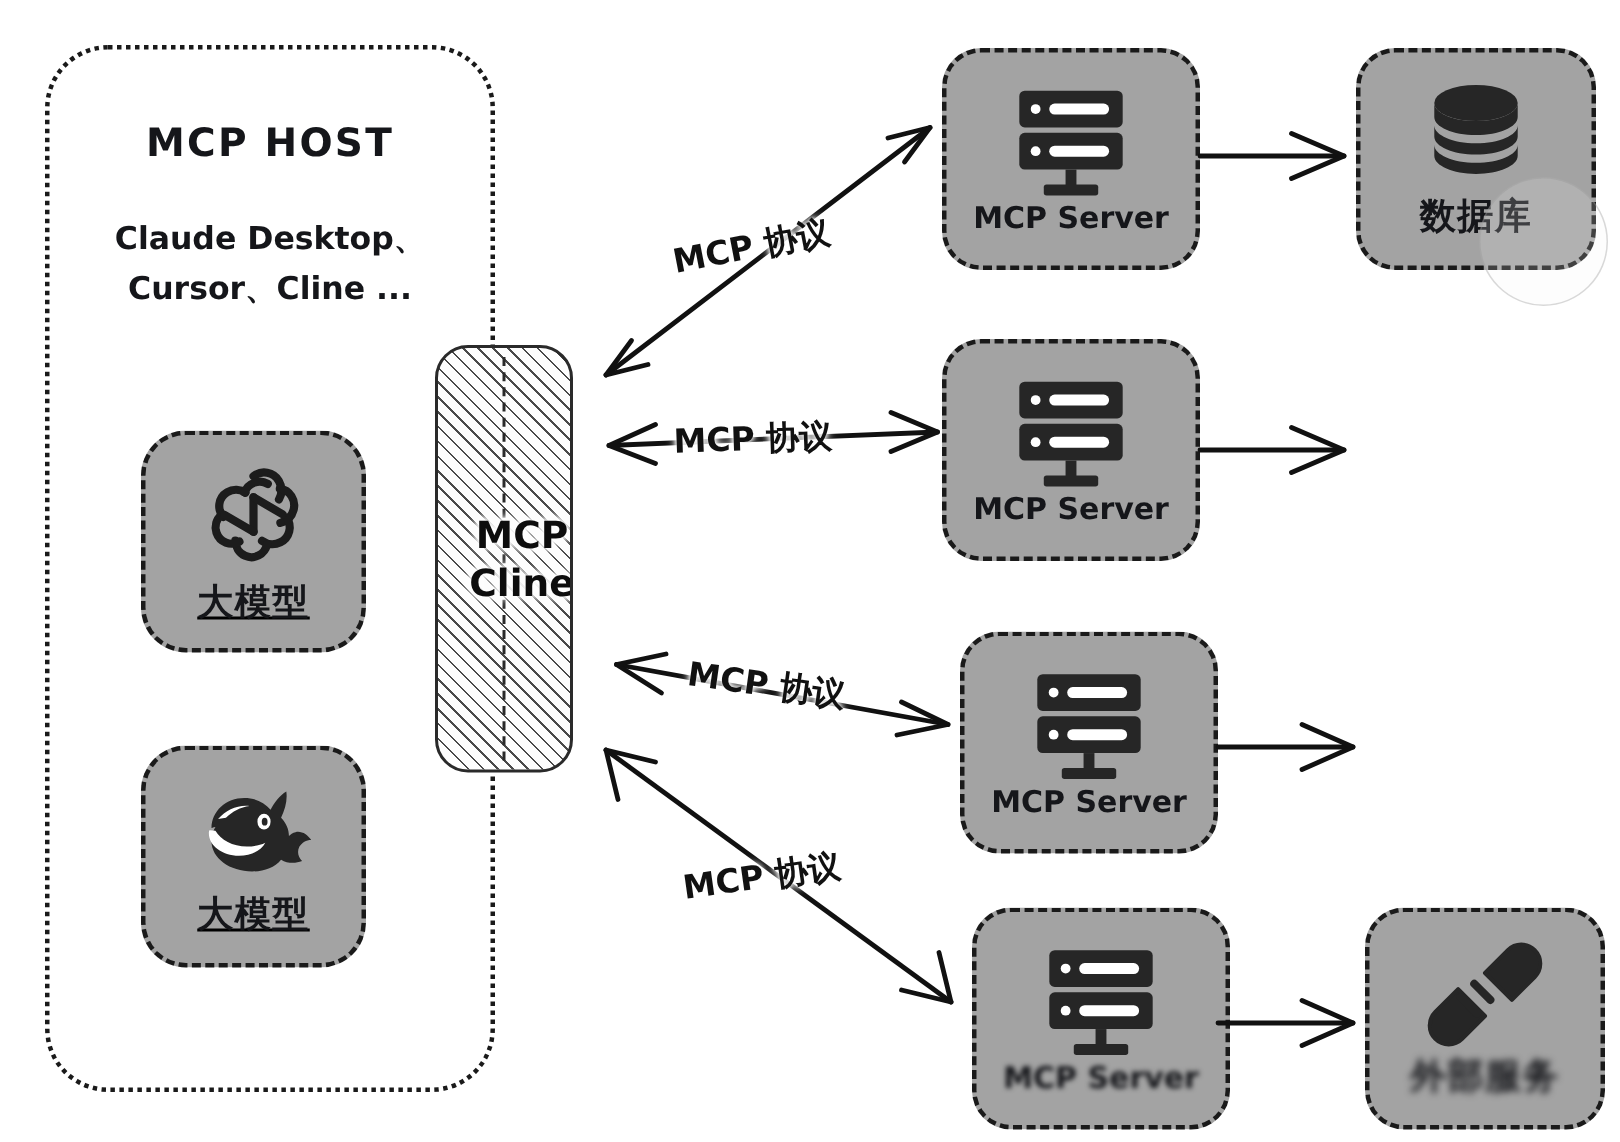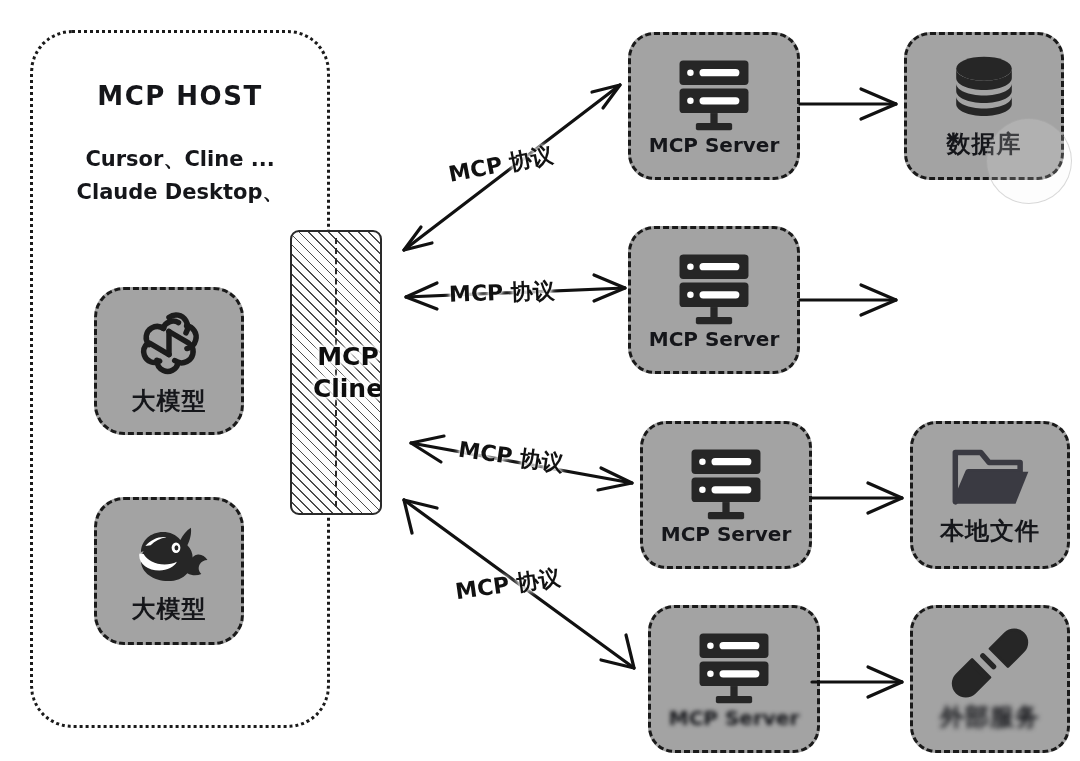--- a/index.html
+++ b/index.html
@@ -48,31 +48,31 @@
   }
   .node .label {
     font-size: 20px; font-weight: 700;
     color:#15161a; text-align:center;
     white-space:nowrap;
   }
   .node .label.cjk { font-size: 24px; letter-spacing: 1px; }
   .node .glyph { display:flex; align-items:center; justify-content:center; }
 
   
-  .llm-box { width:150px; height:148px; border-radius:30px; }
+  .llm-box { width:150px; height:148px; border-radius:30px;text-decoration:underline; }
   .llm-box .glyph { margin-bottom: 2px; }
   .llm-box .label { margin-top: 2px; }
 
   
   .client-box {
     position:absolute;
     left:290px; top:230px;
     width:92px; height:285px;
     border: 2.5px solid #2a2a2a;
-    border-radius: 9px;
+    border-radius: 22px;
     background-color: #fdfdfd;
     background-image: repeating-linear-gradient(45deg,
         #4a4a4a 0px, #4a4a4a 1.2px,
         rgba(255,255,255,0) 1.2px, rgba(255,255,255,0) 7px);
     overflow:hidden;
     display:flex; align-items:center; justify-content:center;
     z-index: 6;
     padding-left: 24px;
   }
   .client-box .dashline {
@@ -162,22 +162,22 @@
     </g>
     <g>
       <line class="ln" x1="812" y1="682" x2="902" y2="682"></line>
       <path class="hd" d="M902,682 L868,667 M902,682 L868,697"></path>
     </g>
   </svg>
 
   <div class="host-box">
     <div class="host-title">MCP HOST</div>
     <div class="host-sub">
+      <span>Claude Desktop、</span>
       <span>Cursor、Cline ...</span>
-      <span>Claude Desktop、</span>
     </div>
   </div>
 
   <div class="node llm-box" style="left:94px; top:287px;">
     <div class="glyph">
       <svg width="76" height="76" viewBox="0 0 64 64" aria-hidden="true">
         <g fill="none" stroke="#1c1c1c" stroke-width="4.6" stroke-linejoin="round" stroke-linecap="round">
           <path d="M32 10.5c4.6-3.6 11.2-2.4 14.2 2.6 2 3.4 1.8 7.3 .1 10.4"></path>
           <path d="M46.8 17.4c5.6 .9 9.2 6.5 7.7 12-1 3.8-4 6.4-7.4 7.3"></path>
           <path d="M50.6 33.8c3.3 4.7 1.7 11.2-3.5 13.8-3.5 1.8-7.4 1.3-10.3-.8"></path>
@@ -285,29 +285,20 @@
         <ellipse cx="42" cy="18" rx="30" ry="13" fill="#262626"></ellipse>
         <path d="M12 18 v10 c0 7.2 13.4 13 30 13 s30-5.8 30-13 V18 c0 7.2-13.4 13-30 13 S12 25.2 12 18z" fill="#262626"></path>
         <path d="M12 34 v8 c0 7.2 13.4 13 30 13 s30-5.8 30-13 v-8 c0 7.2-13.4 13-30 13 S12 41.2 12 34z" fill="#262626"></path>
         <path d="M12 48 v8 c0 7.2 13.4 13 30 13 s30-5.8 30-13 v-8 c0 7.2-13.4 13-30 13 S12 55.2 12 48z" fill="#262626"></path>
       </svg>
     </div>
     <div class="label cjk">数据库</div>
   </div>
 
 
-  <div class="node res-box" style="left:910px; top:421px;">
-    <div class="glyph">
-      <svg width="84" height="72" viewBox="0 0 92 78" aria-hidden="true">
-        <path d="M8 10 h28 l9 11 h34 v10 H22 L8 64z" fill="none" stroke="#3a3a42" stroke-width="6" stroke-linejoin="round"></path>
-        <path d="M20 31 h68 L74 66 H6z" fill="#3a3a42"></path>
-      </svg>
-    </div>
-    <div class="label cjk">本地文件</div>
-  </div>
 
   <div class="node res-box" style="left:910px; top:605px;">
     <div class="glyph">
       <svg width="86" height="76" viewBox="0 0 96 84" aria-hidden="true">
         <g fill="#262626" stroke="#262626" stroke-width="3" stroke-linejoin="round" stroke-linecap="round">
           <path d="M83 8 L74 17"></path>
           <path d="M48 26 l17-17 a14 14 0 0 1 20 20 l-17 17z"></path>
           <path d="M13 69 l9-9"></path>
           <path d="M48 58 L31 75 a14 14 0 0 1-20-20 l17-17z"></path>
           <path d="M40 34 L52 46" stroke-width="6"></path>

